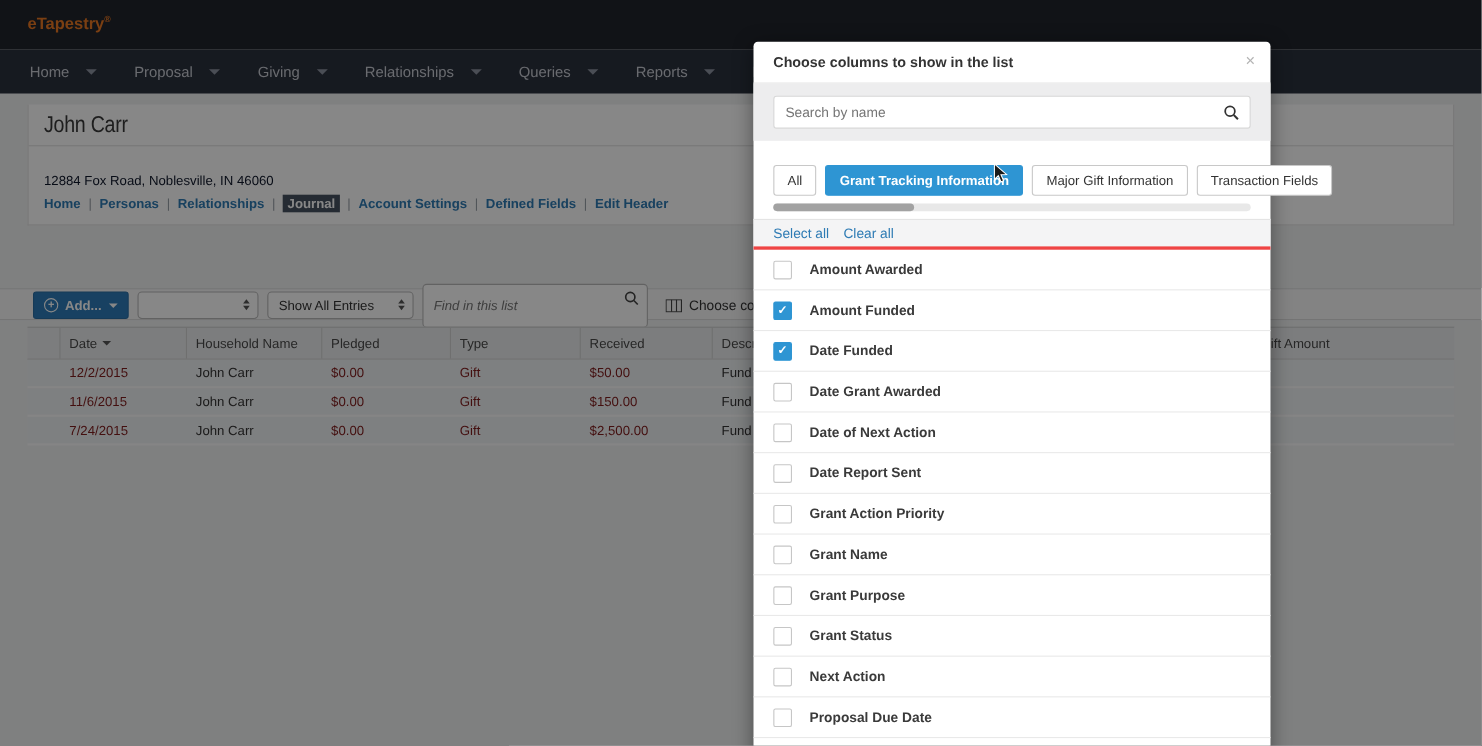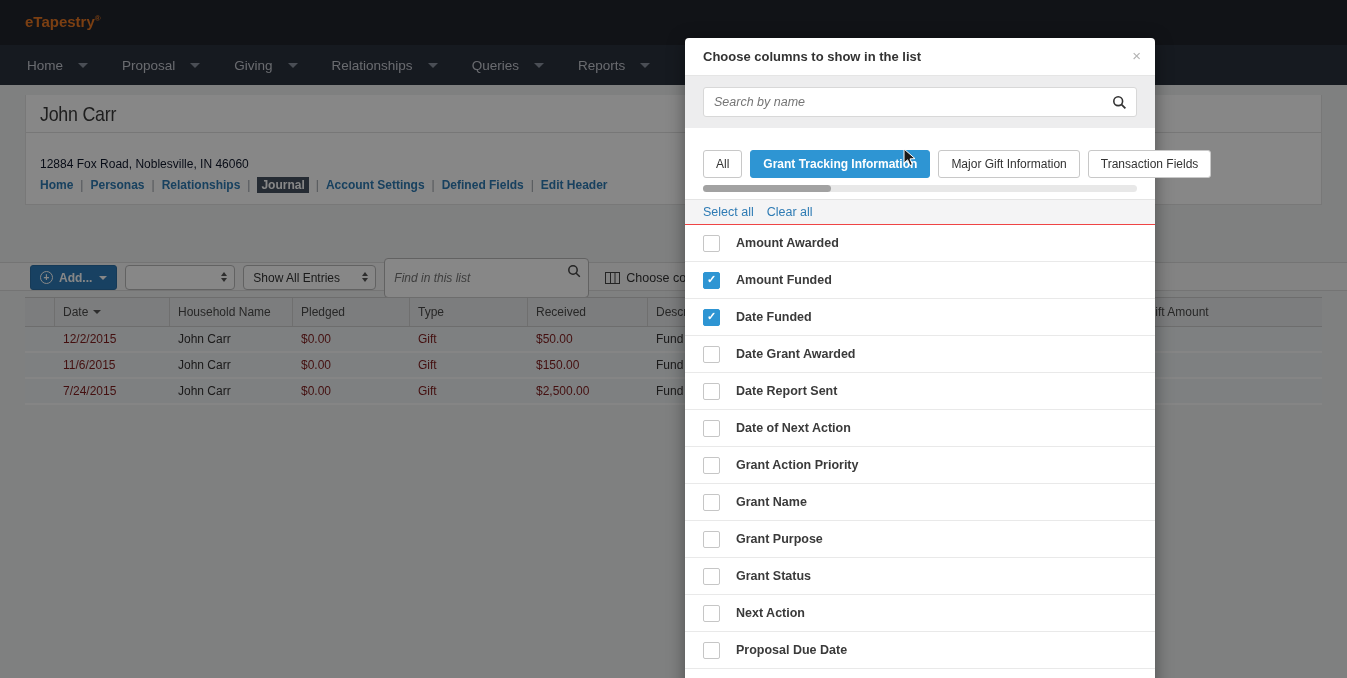--- a/index.html
+++ b/index.html
@@ -83,30 +83,30 @@
   
   .backdrop { position:absolute; inset:0; background:rgba(0,0,0,0.47); z-index:10; }
   .modal { position:absolute; left:685px; top:38px; width:470px; height:700px; background:#fff; z-index:20;
     border-radius:4px 4px 0 0; box-shadow:0 3px 18px rgba(0,0,0,0.4); }
   .m-head { height:38px; display:flex; align-items:center; padding:0 18px; border-bottom:1px solid #e5e5e5; }
   .m-title { font-size:13px; font-weight:bold; color:#333; }
   .m-close { position:absolute; right:14px; top:10px; font-size:15px; color:#b3b3b3; cursor:pointer; line-height:1; }
   .m-search { background:#ededee; padding:11px 18px; }
   .m-search .wrap { position:relative; height:30px; background:#fff; border:1px solid #d8d8d8; border-radius:3px; }
   .m-search input { width:100%; height:100%; border:none; outline:none; background:transparent;
-    padding:0 32px 0 10px; font-size:12.5px; font-style:italic; color:#999; font-family:"Liberation Sans",sans-serif; }
+    padding:0 32px 0 10px; font-size:12.5px; color:#999; font-family:"Liberation Sans",sans-serif; }
   .m-search .mag { position:absolute; right:9px; top:7px; }
   .m-filters { padding:22px 18px 0; display:flex;align-items:center; }
   .m-filters .fbtn { height:28px; display:inline-flex; align-items:center; padding:0 12px; margin-right:8px;
     background:#fff; border:1px solid #c8c8c8; border-radius:3px; font-size:12px; color:#333;
     white-space:nowrap; cursor:pointer; }
   .m-filters .fbtn.active { background:#2e95d3; border-color:#2e95d3; color:#fff; font-weight:bold; }
   .m-scrollbar { margin:7px 18px 0; height:7px; background:#e8e8e8; border-radius:4px; position:relative; }
   .m-scrollbar .thumb { position:absolute; left:0; top:0; width:128px; height:7px; background:#a2a2a2; border-radius:4px; cursor:grab; }
-  .m-selectrow { margin-top:7px; background:#f4f4f5; border-top:1px solid #e4e4e4; border-bottom:1px solid #ef4444;
+  .m-selectrow { margin-top:7px; background:#f4f4f5; border-top:1px solid #e4e4e4; border-bottom:3px solid #ef4444;
     padding:5px 18px; display:flex; }
   .m-selectrow a { font-size:12.5px; color:#2e7bb4; text-decoration:none; margin-right:13px; }
   .m-list { }
   .m-item { height:37px; display:flex; align-items:center; padding:0 18px; border-bottom:1px solid #e9e9e9; cursor:pointer; }
   .chk { width:17px; height:17px; background:#fff; border:1px solid #c6c6c6; border-radius:2px;
     position:relative; flex-shrink:0; }
   .chk.checked { background:#2e95d3; border-color:#2e95d3; }
   .chk.checked::after { content:"✓"; position:absolute; left:50%; top:50%; transform:translate(-50%,-52%);
     color:#fff; font-size:11px; font-weight:bold; }
   .m-item .lbl { margin-left:16px; font-size:12.5px; font-weight:bold; color:#3a3a3a; }
@@ -385,25 +385,25 @@
       <div class="m-item">
           <span class="chk checked"></span>
           <span class="lbl">Date Funded</span>
         </div>
       <div class="m-item">
           <span class="chk"></span>
           <span class="lbl">Date Grant Awarded</span>
         </div>
       <div class="m-item">
           <span class="chk"></span>
+          <span class="lbl">Date of Next Action</span>
+        </div>
+      <div class="m-item">
+          <span class="chk"></span>
           <span class="lbl">Date Report Sent</span>
-        </div>
-      <div class="m-item">
-          <span class="chk"></span>
-          <span class="lbl">Date of Next Action</span>
         </div>
       <div class="m-item">
           <span class="chk"></span>
           <span class="lbl">Grant Action Priority</span>
         </div>
       <div class="m-item">
           <span class="chk"></span>
           <span class="lbl">Grant Name</span>
         </div>
       <div class="m-item">

